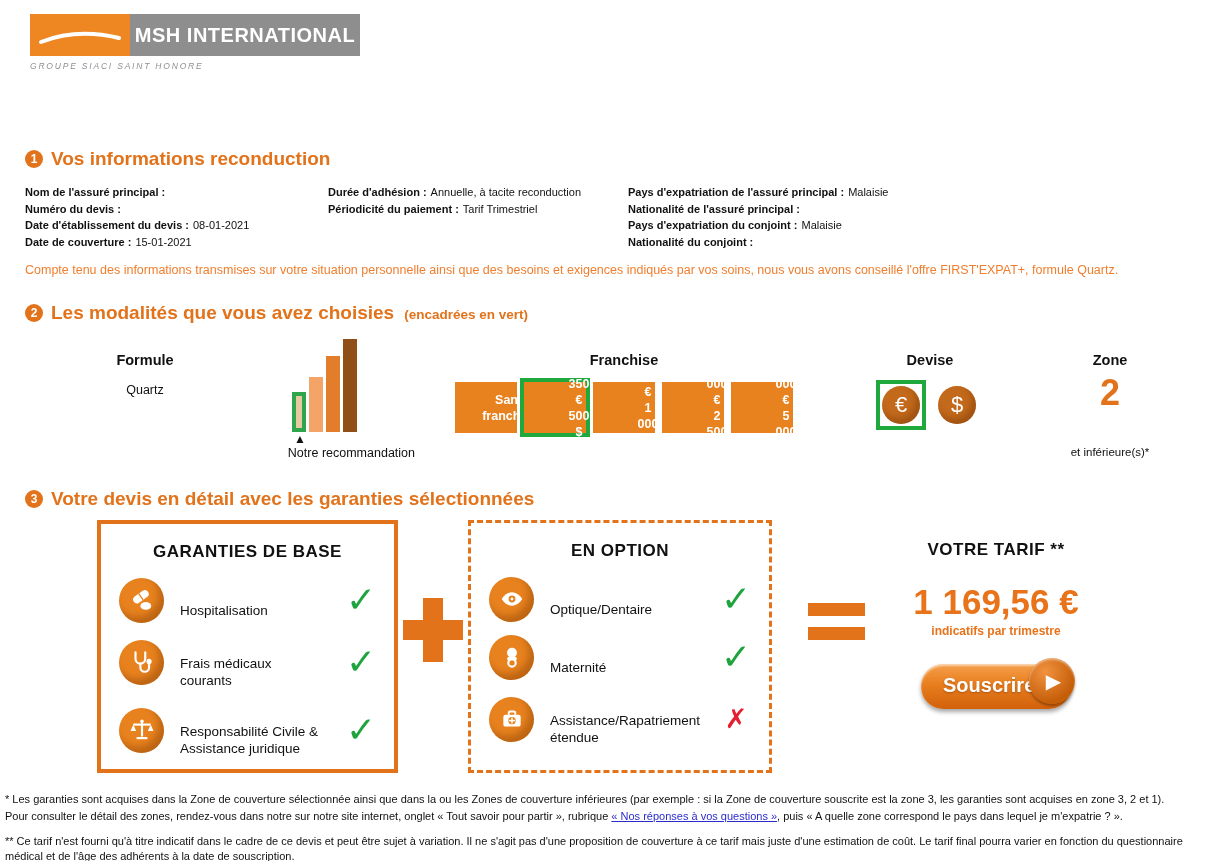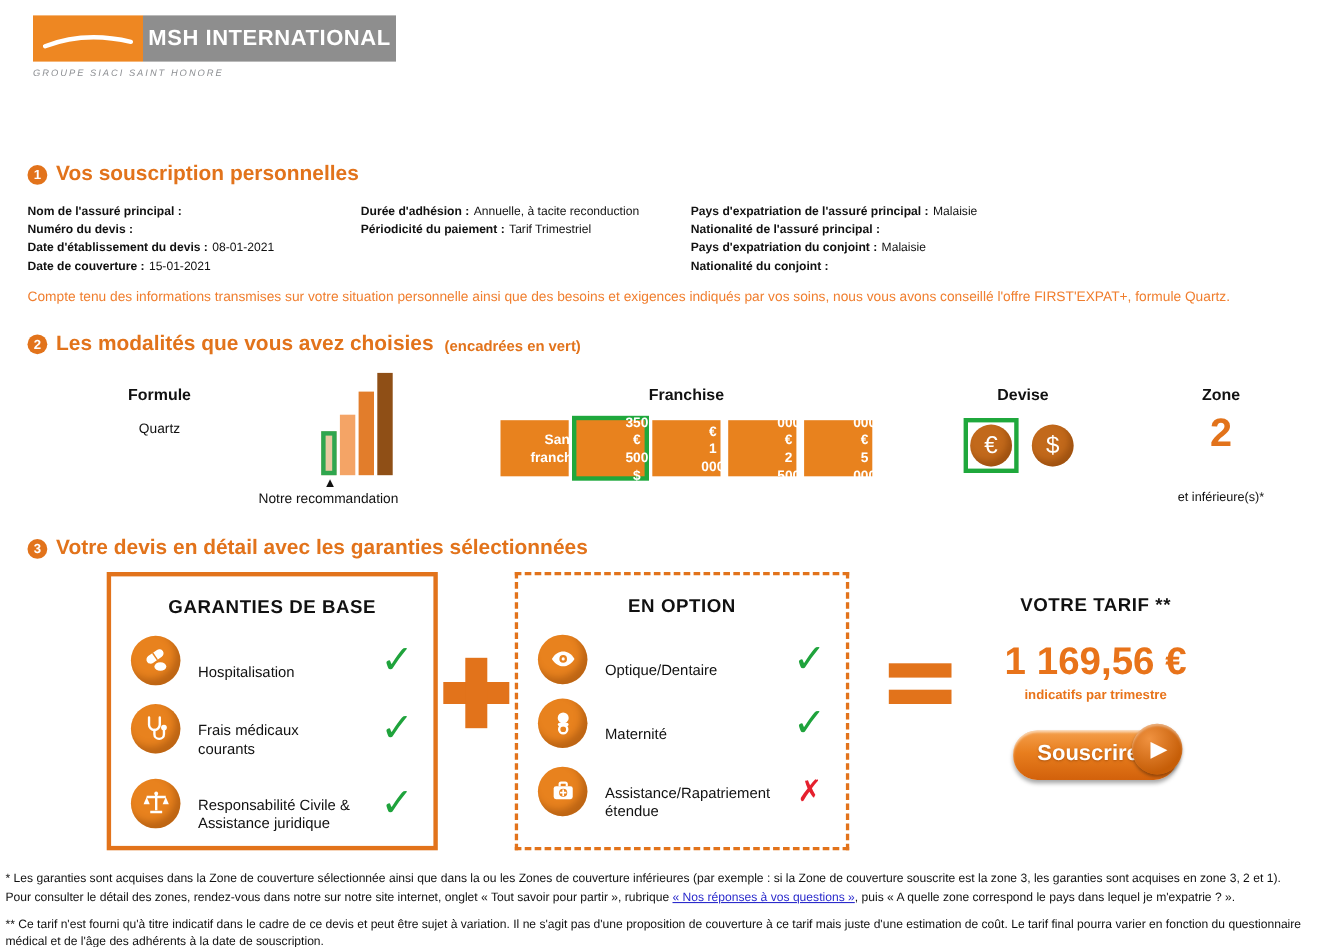--- a/index.html
+++ b/index.html
@@ -39,21 +39,21 @@
   .modalities { position:absolute; top:330px; left:0; width:1215px; height:150px; }
   .formule-label { position:absolute; left:95px; top:22px; width:100px; text-align:center; font-size:14.5px; font-weight:bold; }
   .formule-value { position:absolute; left:95px; top:53px; width:100px; text-align:center; font-size:12.5px; }
   .bars { position:absolute; left:292px; top:7px; width:72px; height:95px; display:flex; align-items:flex-end; gap:3px; }
   .bar { width:14px; }
   .bar-reco { height:40px; background:#E9C9A0; border:4px solid #2FA64E; width:14px; }
   .bar-2 { height:55px; background:#F4A466; }
   .bar-3 { height:76px; background:#E27D2B; }
   .bar-4 { height:93px; background:#8F4F16; }
   .reco-marker { position:absolute; left:288px; top:102px; width:24px; text-align:center; font-size:12px; color:#111; }
-  .reco-label { position:absolute; left:235px; top:116px; width:180px; text-align:left; font-size:12.5px; color:#111; }
+  .reco-label { position:absolute; left:235px; top:116px; width:180px; text-align:right; font-size:12.5px; color:#111; }
 
   .franchise-label { position:absolute; left:455px; top:22px; width:338px; text-align:center; font-size:14.5px; font-weight:bold; }
   .franchise-opts { position:absolute; left:455px; top:52px; display:flex; gap:7px; }
   .fr-box { width:62px; height:51px; background:#E8821E; color:#fff; font-size:12.5px; font-weight:bold; display:flex; flex-direction:column; align-items:center; justify-content:center; line-height:16px; text-align:center; cursor:pointer;padding-left:48px; }
   .fr-box.selected { box-shadow:0 0 0 4px #1FA83C; }
 
   .devise-label { position:absolute; left:865px; top:22px; width:130px; text-align:center; font-size:14.5px; font-weight:bold; }
   .devise-opts { position:absolute; left:876px; top:50px; display:flex; align-items:center; gap:12px; }
   .devise-sel-frame { width:50px; height:50px; border:4px solid #1FA83C; display:flex; align-items:center; justify-content:center; background:#fff; }
   .coin { width:38px; height:38px; border-radius:50%; background:#C2691B; color:#fff; font-size:22px; display:flex; align-items:center; justify-content:center; box-shadow:inset -4px -5px 6px rgba(120,55,5,.45); cursor:pointer; }
@@ -126,21 +126,21 @@
       <div class="logo-gray">
         <span class="logo-brand">MSH INTERNATIONAL</span>
       </div>
     </div>
     <div class="logo-group">GROUPE SIACI SAINT HONORE</div>
   </div>
 
 
   <div class="sec-header" style="top:148px;">
     <span class="sec-num">1</span>
-    <span class="sec-title">Vos souscription personnelles</span>
+    <span class="sec-title">Vos informations reconduction</span>
   </div>
 
   <div class="s1-grid">
     <div class="s1-col s1-col1">
       <div class="frow"><span class="flbl">Nom de l'assuré principal :</span><span class="fval"></span></div>
       <div class="frow"><span class="flbl">Numéro du devis :</span><span class="fval"></span></div>
       <div class="frow"><span class="flbl">Date d'établissement du devis :</span><span class="fval">08-01-2021</span></div>
       <div class="frow"><span class="flbl">Date de couverture :</span><span class="fval">15-01-2021</span></div>
     </div>
     <div class="s1-col s1-col2">

